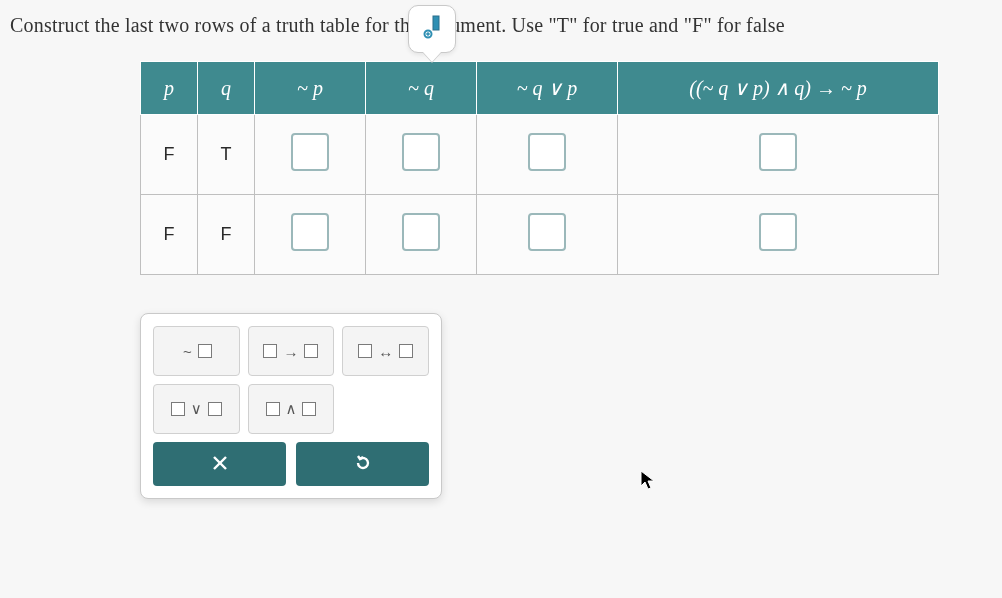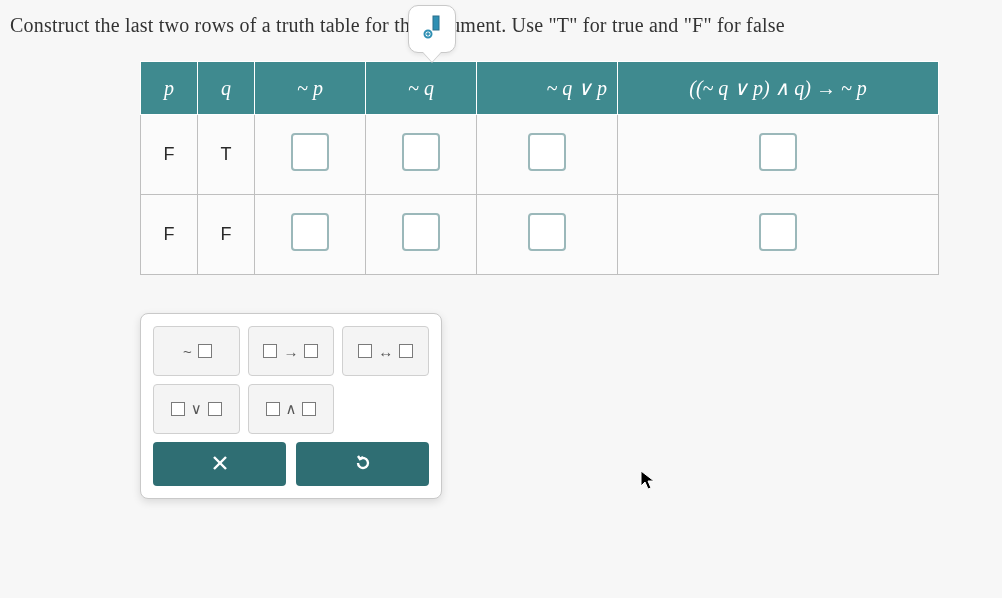--- a/index.html
+++ b/index.html
@@ -70,21 +70,21 @@
     background: var(--teal);
     color: #fff;
     font-style: italic;
     font-weight: normal;
     padding: 14px 10px;
     border: 1px solid #fff;
     font-size: 20px;
     font-family: Georgia, serif;
   }
   table.truth th.wide { min-width: 90px; }
-  table.truth th.col-comp { min-width: 120px; text-align: right; }
+  table.truth th.col-comp { min-width: 120px; }
   table.truth th.col-last { min-width: 300px; margin-top: 28px; }
   table.truth th.narrow { min-width: 36px; }
   table.truth td {
     border: 1px solid var(--border-gray);
     text-align: center;
     padding: 18px 8px;
     font-size: 18px;
     font-family: Arial, sans-serif;
     background: #fbfbfb;
   }

